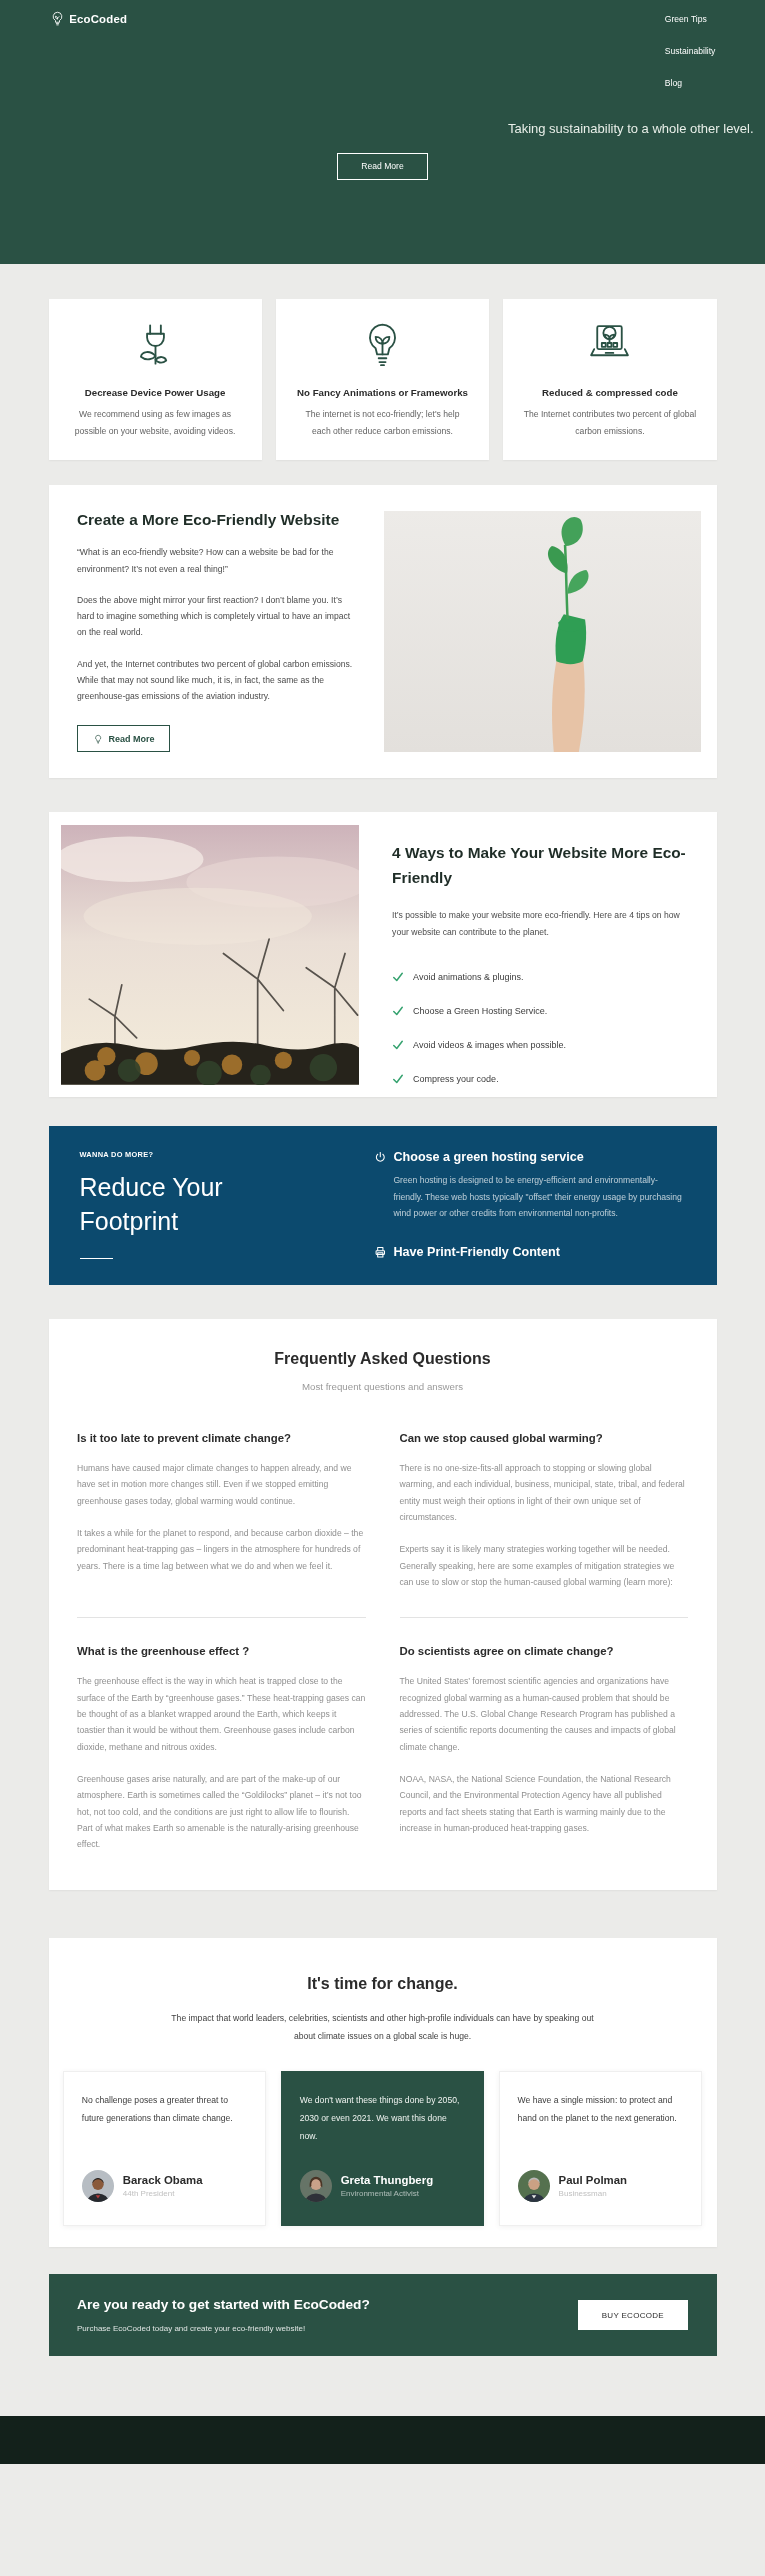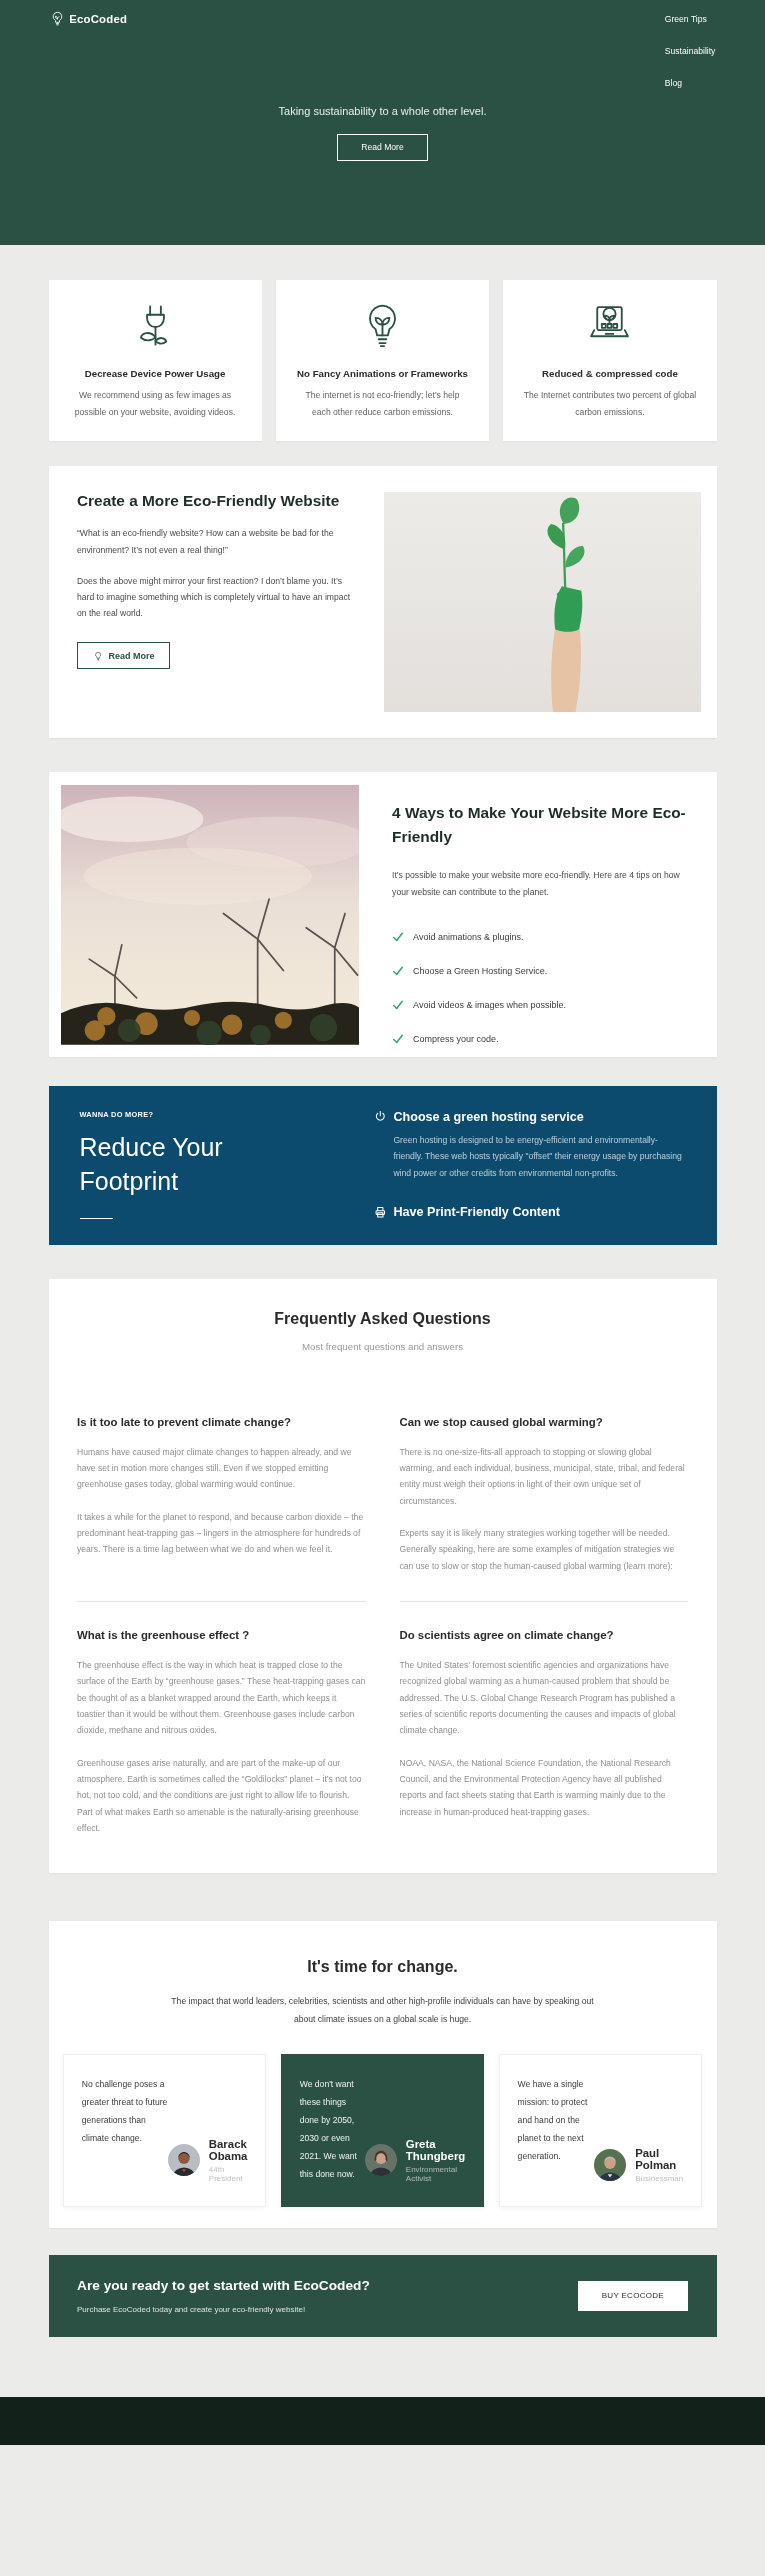--- a/index.html
+++ b/index.html
@@ -15,21 +15,21 @@
   .site-header .container { display:flex; align-items:center; width:100%; padding:0 1.1px; }
   .logo { display:flex; align-items:center; gap:4.6px; color:#fff; }
   .logo svg { width:15px; height:15px; }
   .logo-text { font-size:11.4px; font-weight:bold; letter-spacing:0.2px; }
   .main-nav { margin-left:auto; display:flex; gap:22px;flex-direction:column; }
   .main-nav a { color:#fff; text-decoration:none; font-size:8.6px; }
 
   
   .hero { background:#2a5144; text-align:center; padding:49px 11.4px 84px; }
   .hero h1 { color:#fff; font-size:31px; font-weight:600; line-height:1.42; letter-spacing:0.3px; }
-  .hero-sub { color:#e9efe9; font-size:11px; margin-top:18px; }
+  .hero-sub { color:#e9efe9; font-size:13px; margin-top:34px;text-align:right; }
   .hero-btn { display:inline-block; margin-top:17px; border:0.6px solid #fff; color:#fff;
     padding:7.4px 23px; font-size:8.6px; background:transparent; cursor:pointer; }
 
   
   .features { display:flex; gap:14.3px; margin-top:35px; }
   .feature-card { flex:1; background:#fff; text-align:center; padding:19.4px 19.4px 20.5px;
     box-shadow:0 0.6px 1.7px rgba(0,0,0,.05); }
   .feature-icon { height:52px; display:flex; align-items:center; justify-content:center; color:#2a5144; }
   .feature-icon svg { width:49px; height:49px; }
   .feature-title { font-size:9.7px; font-weight:bold; color:#2b2b2b; margin-top:17px; }
@@ -73,34 +73,34 @@
   .fp-item + .fp-item { margin-top:23px; }
   .fp-item-head { display:flex; align-items:center; gap:6.8px; }
   .fp-item-head svg { width:12.6px; height:12.6px; }
   .fp-item-head h3 { font-size:12.6px; font-weight:600; }
   .fp-item p { font-size:8.6px; color:rgba(255,255,255,.72); line-height:1.95; margin-top:8px; padding-left:19.4px; max-width:342px; }
 
   
   .faq-card { margin-top:34px; padding:31px 28.5px 37px; }
   .faq-title { text-align:center; font-size:16px; font-weight:bold; color:#2b2b2b; }
   .faq-sub { text-align:center; font-size:9.7px; color:#9a9a9a; margin-top:12.6px; }
-  .faq-grid { display:grid; grid-template-columns:1fr 1fr; column-gap:34px; margin-top:64px; }
+  .faq-grid { display:grid; grid-template-columns:1fr 1fr; column-gap:34px; margin-top:40px; }
   .faq-item h3 { font-size:11.4px; font-weight:bold; color:#2b2b2b; }
   .faq-item p { font-size:8.6px; color:#8f8f8f; line-height:1.9; margin-top:16px; }
   .faq-item.row1 { border-bottom:0.6px solid #e3e3e3; padding-bottom:27px; }
   .faq-item.row2 { padding-top:27px; }
 
   
   .change-card { margin-top:48px; padding:37px 14.3px 20.5px; }
   .change-title { text-align:center; font-size:16px; font-weight:bold; color:#2b2b2b; }
   .change-sub { text-align:center; font-size:8.6px; color:#3f3f3f; line-height:2.1; margin-top:16px;
     max-width:445px; margin-left:auto; margin-right:auto; }
   .t-row { display:flex; gap:14.3px; margin-top:26px; }
   .t-card { flex:1; padding:19.4px 18px 23px; background:#fff; border:0.6px solid #efefef;
-    box-shadow:0 1.1px 5.7px rgba(0,0,0,.06); display:flex; flex-direction:row; }
+    box-shadow:0 1.1px 5.7px rgba(0,0,0,.06); display:flex; flex-direction:column; }
   .t-card.green { background:#2a5144; border-color:#2a5144; }
   .t-quote { font-size:8.6px; line-height:2.1; color:#3c3c3c; }
   .t-card.green .t-quote { color:#f0f4f1; }
   .t-person { display:flex; align-items:center; gap:9px; margin-top:auto; padding-top:25px; }
   .avatar { width:32px; height:32px; border-radius:50%; overflow:hidden; flex:none; }
   .avatar svg { width:100%; height:100%; display:block; }
   .t-name { font-size:11.4px; font-weight:bold; color:#2b2b2b; }
   .t-card.green .t-name { color:#fff; }
   .t-role { font-size:8px; color:#c0c0c0; margin-top:3.4px; }
   .t-card.green .t-role { color:rgba(255,255,255,.6); }
@@ -189,20 +189,21 @@
       <div class="feature-title">Reduced &amp; compressed code</div>
       <div class="feature-text">The Internet contributes two percent of global carbon emissions.</div>
     </div>
   </div>
 
   <section class="card eco-card">
     <div class="eco-left">
       <h2>Create a More Eco-Friendly Website</h2>
       <p>“What is an eco-friendly website? How can a website be bad for the environment? It’s not even a real thing!”</p>
       <p>Does the above might mirror your first reaction? I don’t blame you. It’s hard to imagine something which is completely virtual to have an impact on the real world.</p>
+      <p>And yet, the Internet contributes two percent of global carbon emissions. While that may not sound like much, it is, in fact, the same as the greenhouse-gas emissions of the aviation industry.</p>
       <button class="btn-outline-green">
         <svg viewBox="0 0 24 24" fill="none" stroke="#2a5144" stroke-width="1.6">
           <path d="M12 3a6 6 0 0 1 2.8 11.3V17h-5.6v-2.7A6 6 0 0 1 12 3z"></path>
           <path d="M10 19.5h4M10.8 21.5h2.4"></path>
         </svg>
         <span>Read More</span>
       </button>
     </div>
     <div class="eco-img">
       <svg viewBox="0 0 556 385" preserveAspectRatio="xMidYMid slice">

